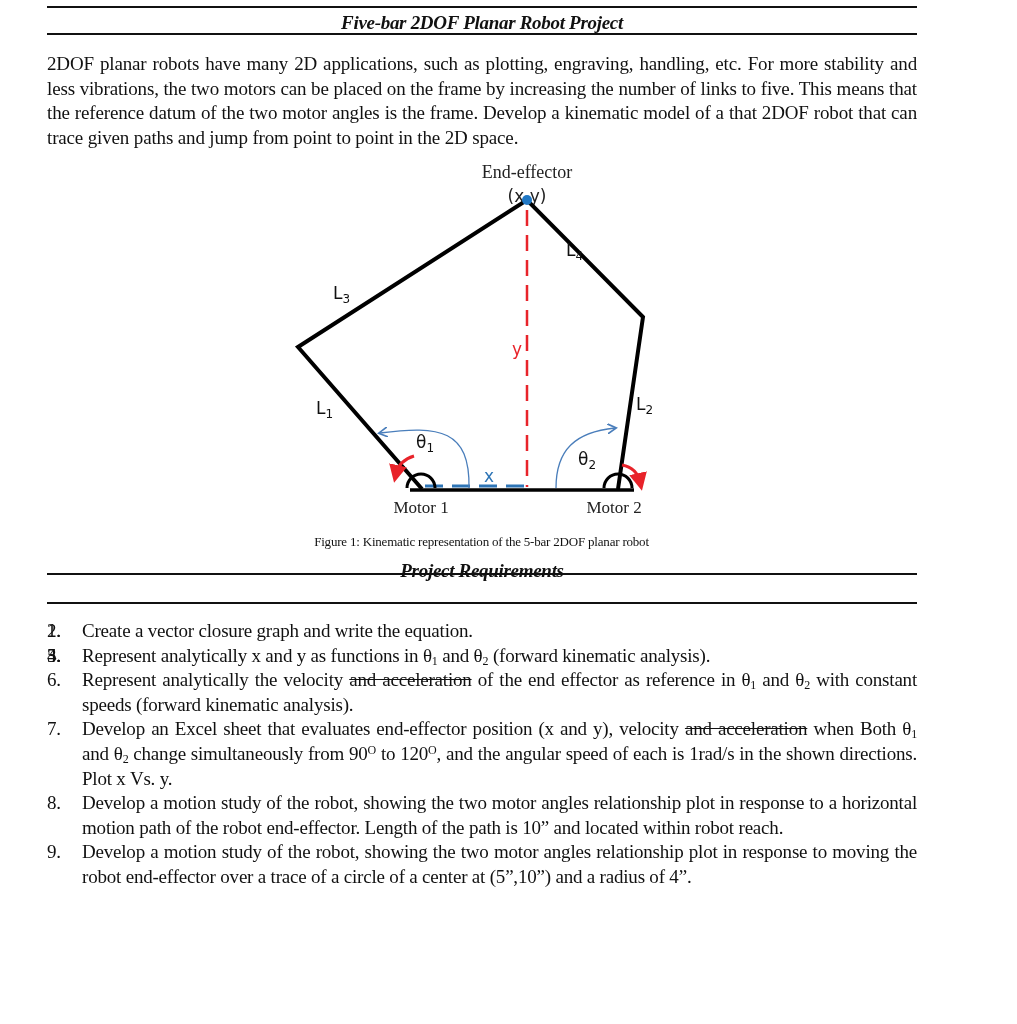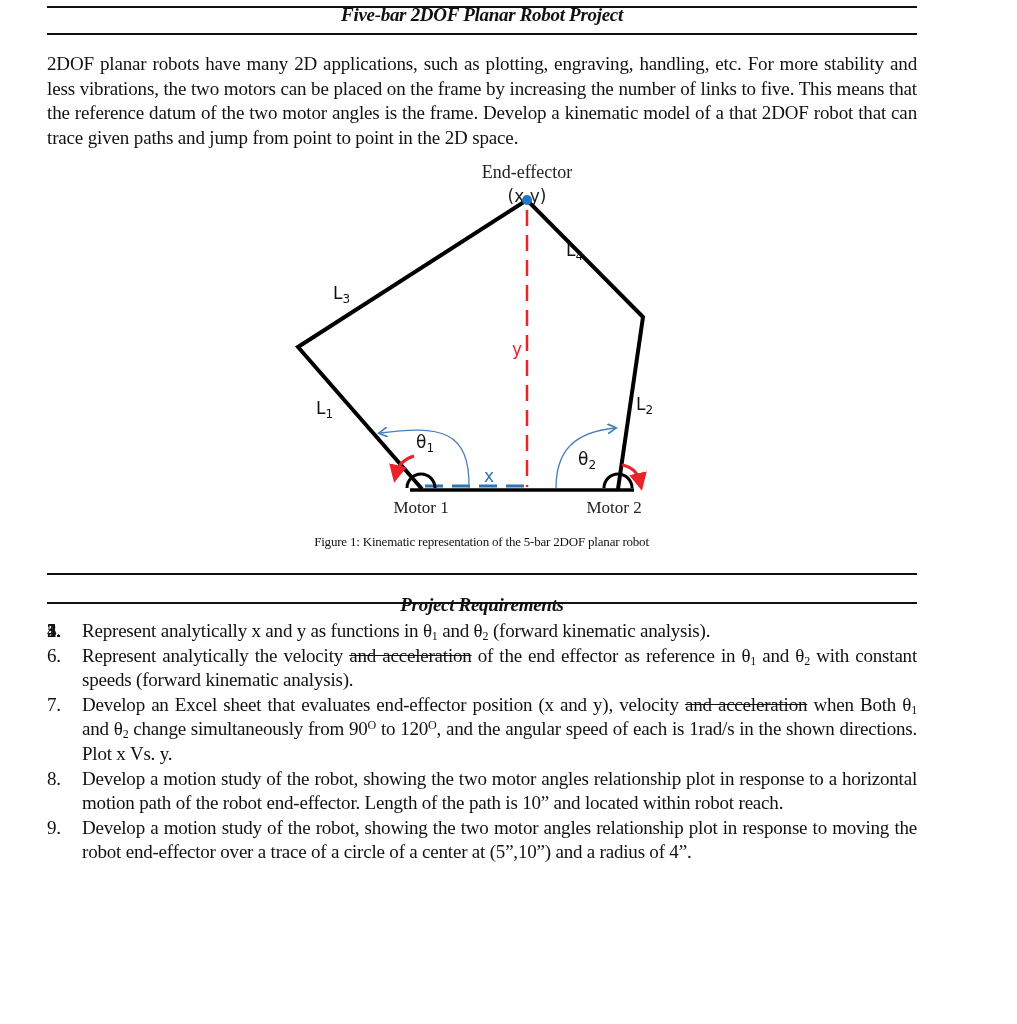--- a/index.html
+++ b/index.html
@@ -19,21 +19,21 @@
   .strike { text-decoration:line-through; }
   sub { font-size:12px; vertical-align:-3px; line-height:0; }
   sup { font-size:12px; vertical-align:6px; line-height:0; }
   .svgtxt { font-family:"DejaVu Sans", sans-serif; }
   .svgserif { font-family:"Liberation Serif", serif; }
 </style>
 </head>
 <body>
 
 <div class="rule" style="top:6px;height:2px;"></div>
-<div class="heading" style="top:4px;">Five-bar 2DOF Planar Robot Project</div>
+<div class="heading" style="top:12px;">Five-bar 2DOF Planar Robot Project</div>
 <div class="rule" style="top:33px;height:2px;"></div>
 
 <div class="para" style="top:52px;">2DOF planar robots have many 2D applications, such as plotting, engraving, handling, etc. For more stability and less vibrations, the two motors can be placed on the frame by increasing the number of links to five. This means that the reference datum of the two motor angles is the frame. Develop a kinematic model of a that 2DOF robot that can trace given paths and jump from point to point in the 2D space.</div>
 
 <svg class="figure" viewBox="0 0 1017 530" xmlns="http://www.w3.org/2000/svg">
   <defs>
     <marker id="blueArrow" markerWidth="8" markerHeight="8" refX="6" refY="4" orient="auto">
       <path d="M0,0 L7,4 L0,8" fill="none" stroke="#4a7ebb" stroke-width="1.3"></path>
     </marker>
     <marker id="redArrow" markerWidth="6" markerHeight="6" refX="3" refY="3" orient="auto">
@@ -74,26 +74,26 @@
   <path d="M604,488 A14,14 0 1 1 632,488" fill="none" stroke="#000" stroke-width="3"></path>
   <path d="M622,465 C632,467 638,473 640,482" fill="none" stroke="#e8232a" stroke-width="3" marker-end="url(#redArrow)"></path>
 
   <text class="svgserif" x="421" y="513" text-anchor="middle" font-size="17" fill="#222">Motor 1</text>
   <text class="svgserif" x="614" y="513" text-anchor="middle" font-size="17" fill="#222">Motor 2</text>
 </svg>
 
 <div class="caption" style="top:534px;">Figure 1: Kinematic representation of the 5-bar 2DOF planar robot</div>
 
 <div class="rule" style="top:573px;height:2px;"></div>
-<div class="heading" style="top:594px;">Project Requirements</div>
+<div class="heading" style="top:560px;">Project Requirements</div>
 <div class="rule" style="top:602px;height:2px;"></div>
 
 <ol class="req">
   <li><span class="num">1.</span></li>
-  <li><span class="num">2.</span></li>
+  <li><span class="num">2.</span><span>Create a vector closure graph and write the equation.</span></li>
   <li><span class="num">3.</span></li>
   <li><span class="num">4.</span></li>
   <li><span class="num">5.</span><span>Represent analytically x and y as functions in θ</span><sub>1</sub><span> and θ</span><sub>2</sub><span> (forward kinematic analysis).</span></li>
   <li><span class="num">6.</span><span>Represent analytically the velocity </span><span class="strike">and acceleration</span><span> of the end effector as reference in θ</span><sub>1</sub><span> and θ</span><sub>2</sub><span> with constant speeds (forward kinematic analysis).</span></li>
   <li><span class="num">7.</span><span>Develop an Excel sheet that evaluates end-effector position (x and y), velocity </span><span class="strike">and acceleration</span><span> when Both θ</span><sub>1</sub><span> and θ</span><sub>2</sub><span> change simultaneously from 90</span><sup>O</sup><span> to 120</span><sup>O</sup><span>, and the angular speed of each is 1rad/s in the shown directions. Plot x Vs. y.</span></li>
   <li><span class="num">8.</span><span>Develop a motion study of the robot, showing the two motor angles relationship plot in response to a horizontal motion path of the robot end-effector. Length of the path is 10” and located within robot reach.</span></li>
   <li><span class="num">9.</span><span>Develop a motion study of the robot, showing the two motor angles relationship plot in response to moving the robot end-effector over a trace of a circle of a center at (5”,10”) and a radius of 4”.</span></li>
 </ol>
 
 </body></html>

